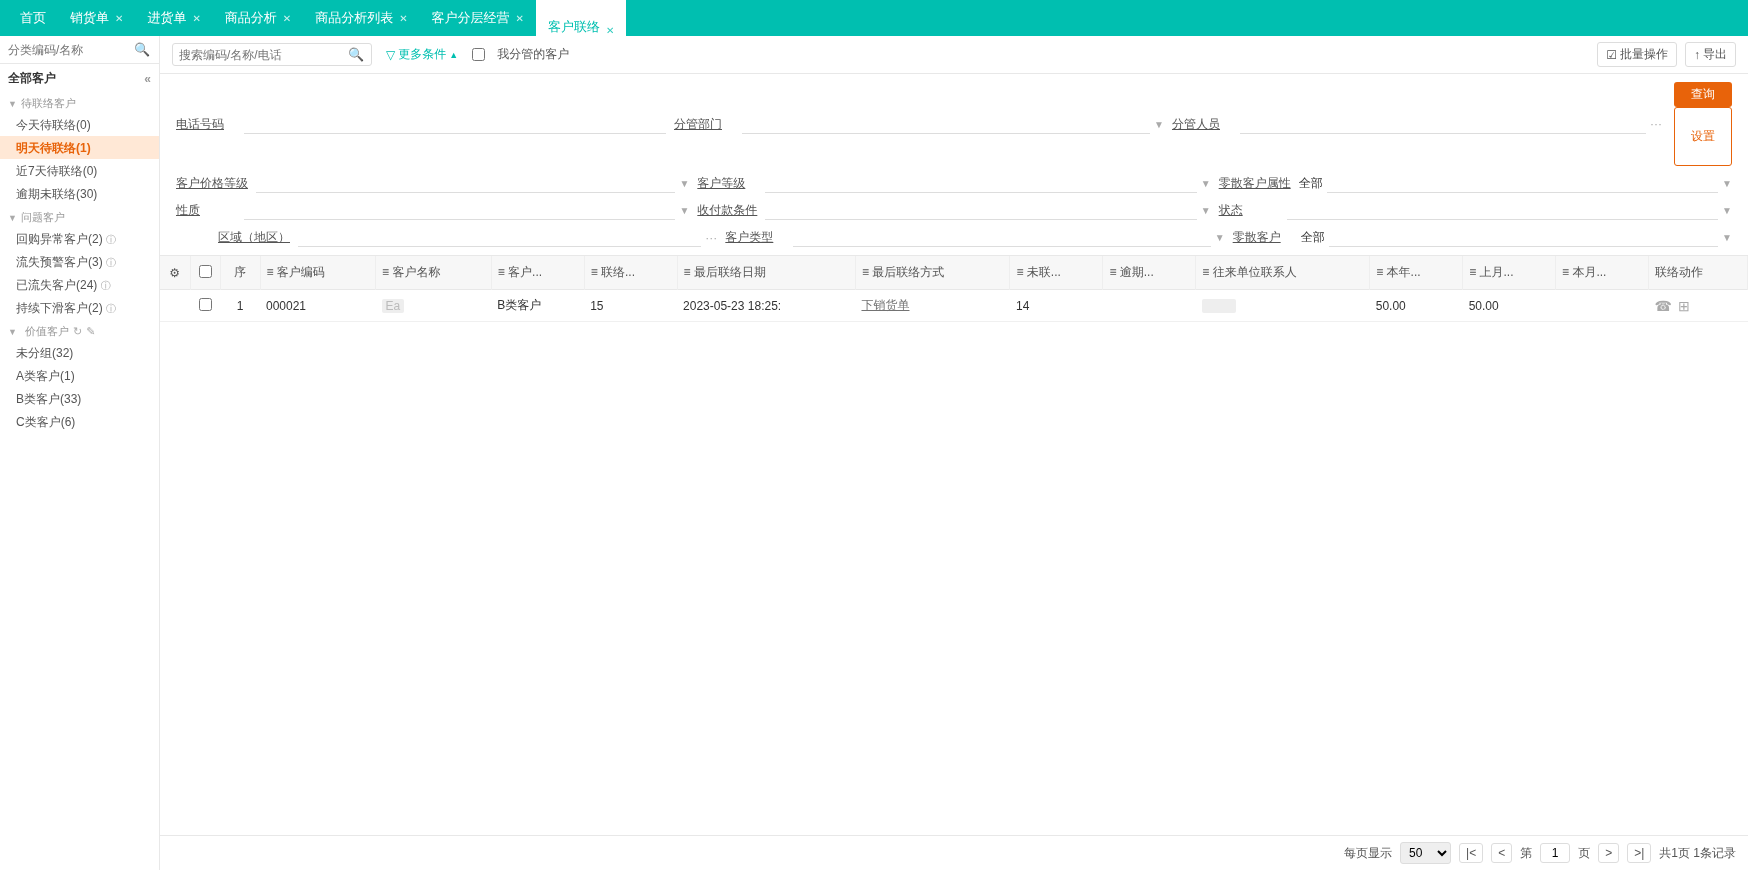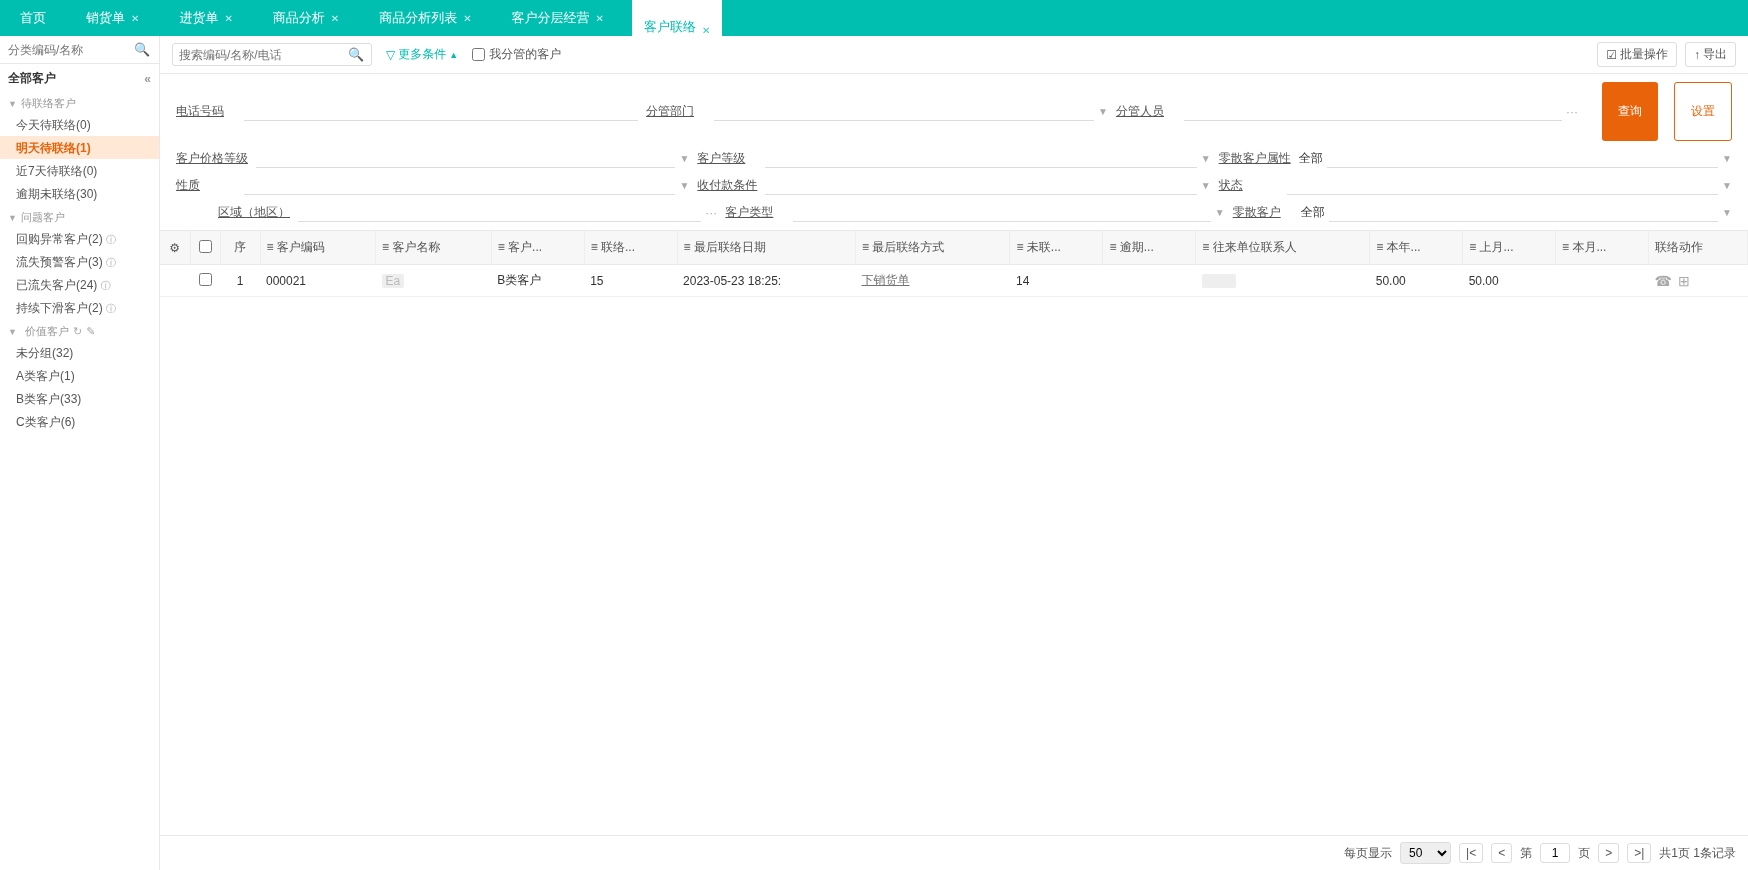--- a/index.html
+++ b/index.html
@@ -5,21 +5,20 @@
     * { box-sizing: border-box; margin: 0; padding: 0; }
     body { font-family: 'Microsoft YaHei', Arial, sans-serif; font-size: 12px; background: #f5f5f5; color: #333; }
 
     
     .top-nav {
       background: #00bfb0;
       display: flex;
       align-items: center;
       height: 36px;
       padding: 0 8px;
-      gap: 16px;
     }
     .nav-item {
       color: #fff;
       padding: 0 12px;
       height: 36px;
       display: flex;
       align-items: center;
       cursor: pointer;
       font-size: 13px;
       white-space: nowrap;
@@ -141,21 +140,21 @@
     .search-input-wrap input {
       border: none; outline: none; font-size: 12px; width: 100%; color: #999;
     }
     .search-input-wrap .s-icon { color: #999; font-size: 13px; cursor: pointer; }
     .filter-btn {
       display: flex; align-items: center; gap: 3px;
       color: #00bfb0; cursor: pointer; font-size: 12px;
       padding: 3px 6px;
     }
     .my-customers {
-      display: flex; align-items: center; gap: 4px;
+      display: flex; align-items: center; gap: 12px;
       font-size: 12px; color: #555; cursor: pointer;
     }
     .spacer { flex: 1; }
     .batch-op-btn, .export-btn {
       display: flex; align-items: center; gap: 3px;
       color: #555; cursor: pointer; font-size: 12px;
       border: 1px solid #ddd; border-radius: 3px; padding: 3px 8px;
     }
 
     
@@ -205,22 +204,23 @@
       font-size: 12px;
       color: #999;
       padding: 2px 0;
       background: transparent;
     }
     .chevron-down { color: #aaa; font-size: 10px; margin-left: 4px; cursor: pointer; }
     .more-dots { color: #aaa; font-size: 12px; margin-left: 4px; cursor: pointer; }
 
     .filter-actions {
       display: flex;
-      gap: 16px;
-      margin-left: 16px;
+      flex-direction: column;
+      gap: 0;
+      margin-left: 4px;
     }
     .btn-query {
       background: #e8630a;
       color: #fff;
       border: none;
       border-radius: 3px;
       padding: 4px 16px;
       cursor: pointer;
       font-size: 12px;
     }

